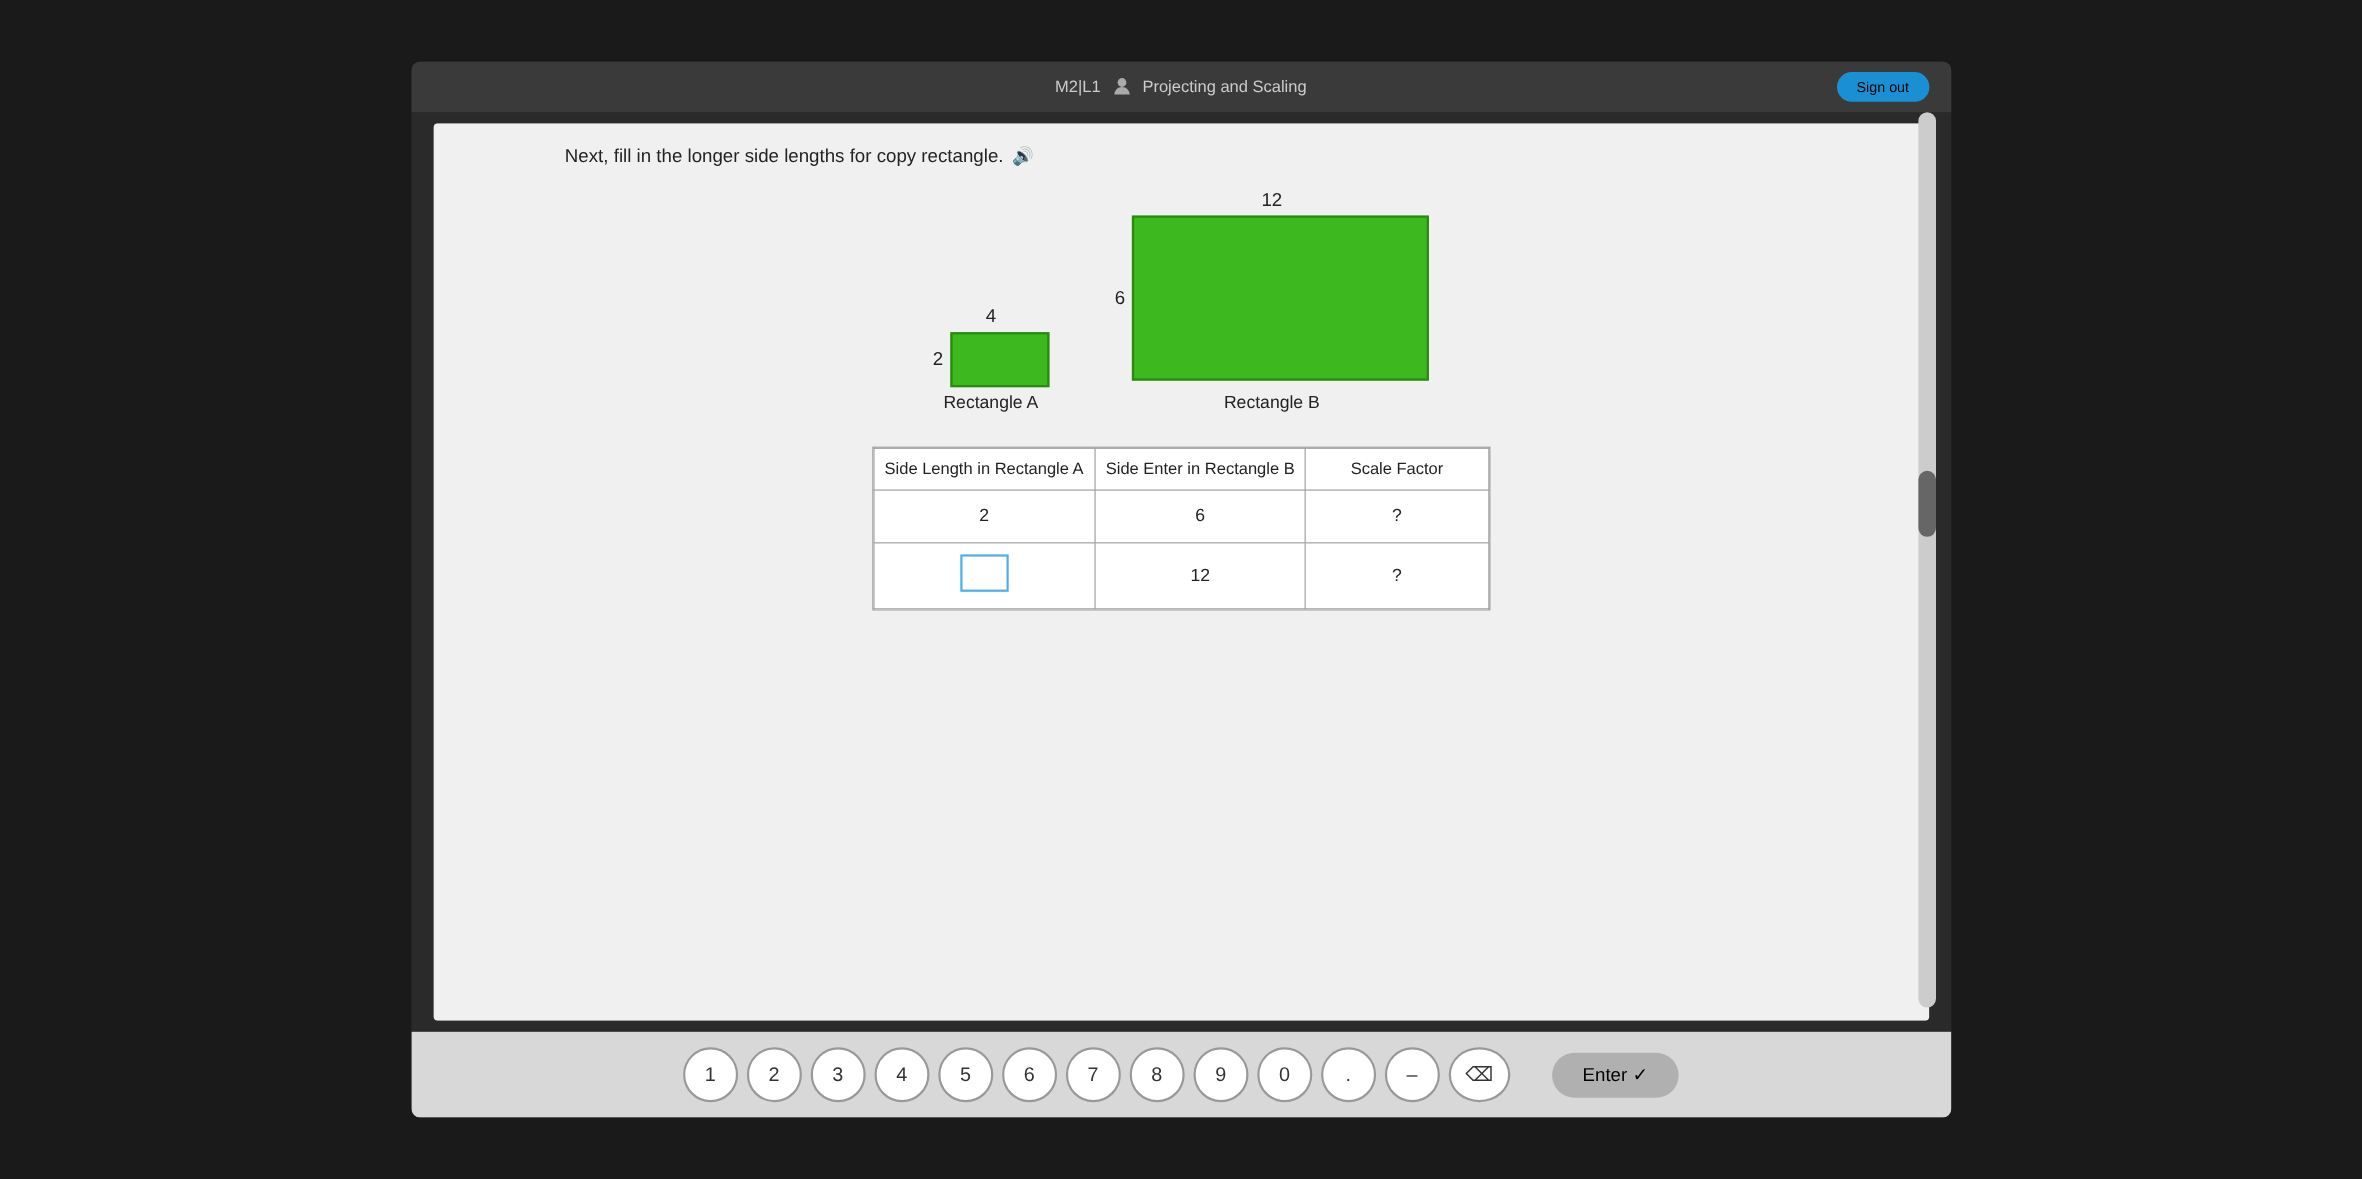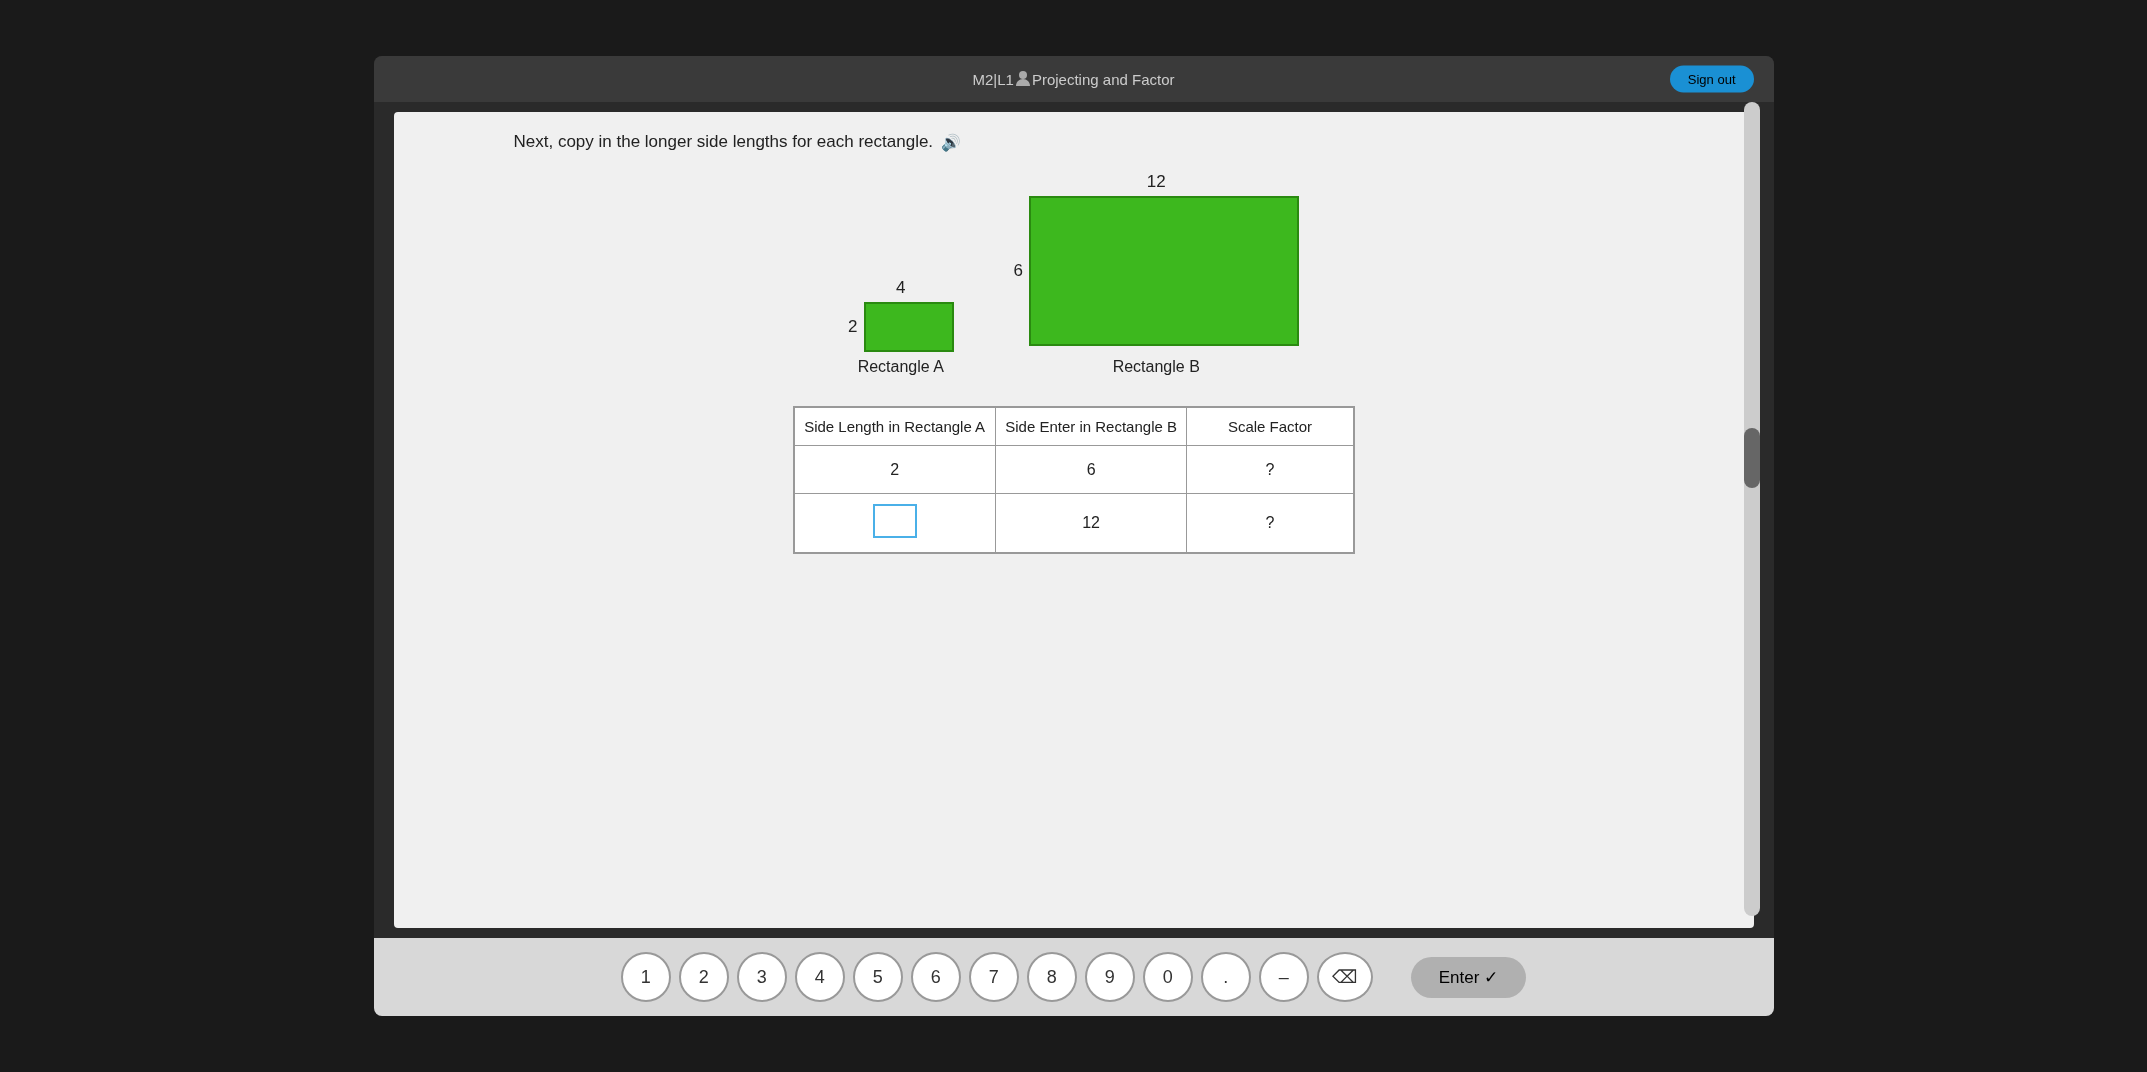--- a/index.html
+++ b/index.html
@@ -30,20 +30,21 @@
       align-items: center;
       justify-content: center;
       position: relative;
       padding: 0 20px;
     }
     .top-bar-title {
       color: #ccc;
       font-size: 15px;
       display: flex;
       align-items: center;
+      gap: 10px;
     }
     .sign-out-btn {
       position: absolute;
       right: 20px;
       top: 50%;
       transform: translateY(-50%);
       background: #1a90d4;
       color: #000000;
       border: none;
       border-radius: 20px;
@@ -265,32 +266,32 @@
 
 <div class="screen">
 
   <div class="top-bar">
     <div class="top-bar-title">
       <span>M2|L1</span>
       <svg width="18" height="18" viewBox="0 0 18 18" fill="#aaa">
         <circle cx="9" cy="5" r="4"></circle>
           <path d="M2 16c0-3.866 3.134-7 7-7s7 3.134 7 7H2z"></path>
       </svg>
-      <span>Projecting and Factor</span>
+      <span>Projecting and Scaling</span>
     </div>
     <button class="sign-out-btn">Sign out</button>
   </div>
 
   <div class="content-area">
 
 
     <div class="question-body">
 
       <div class="instruction">
-        <span>Next, copy in the longer side lengths for each rectangle.</span>
+        <span>Next, fill in the longer side lengths for copy rectangle.</span>
         <span style="font-size:16px;">🔊</span>
       </div>
 
       <div class="rectangles-area">
 
         <div class="rect-a-container">
           <div class="rect-a-label-top">4</div>
           <div class="rect-a-row">
             <span class="rect-a-side-label">2</span>
             <div class="rect-a"></div>

